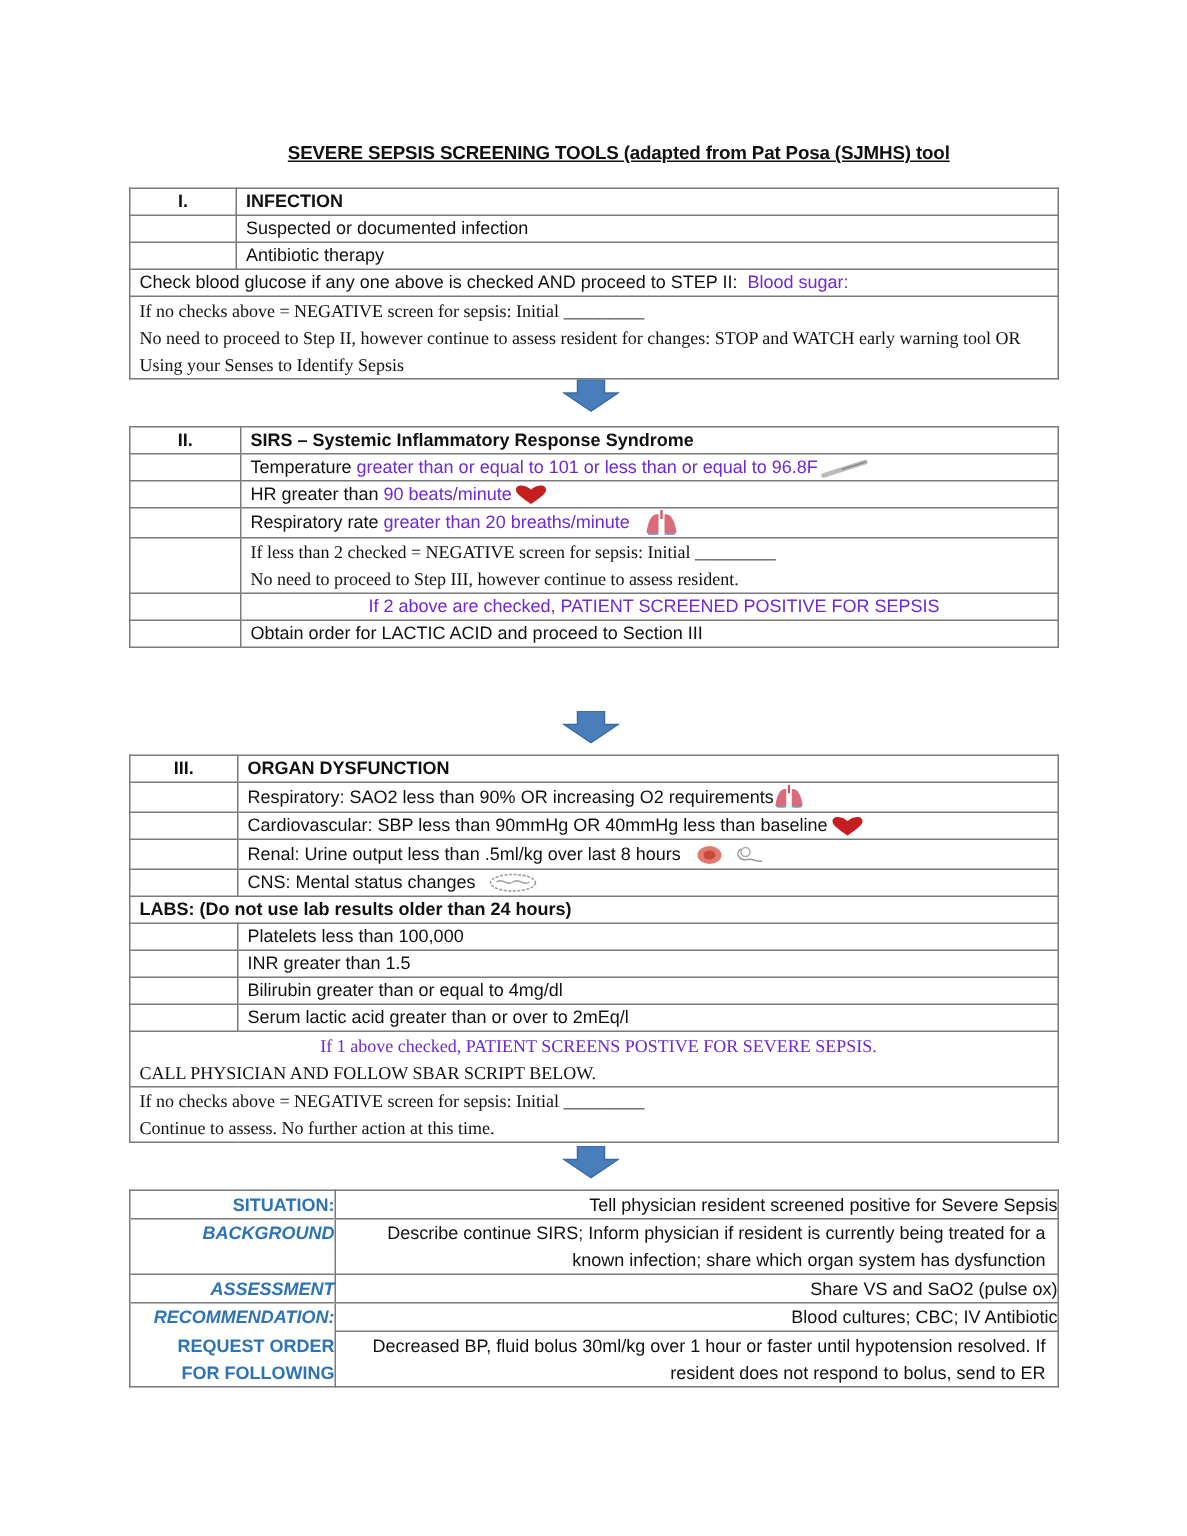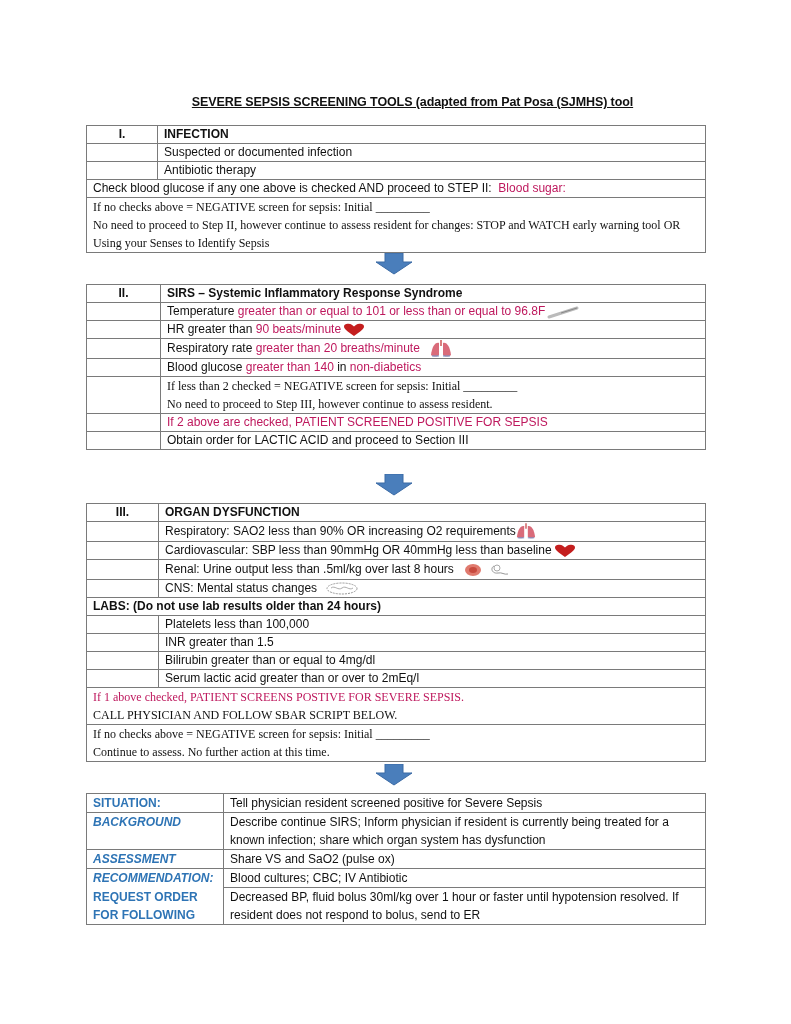--- a/index.html
+++ b/index.html
@@ -18,26 +18,26 @@
   }
   table.sec td {
     border: 1px solid #7a7a7a; padding: 0 0 0 6px;
     height: 17px; line-height: 17px; vertical-align: middle;
     white-space: nowrap; overflow: visible;
   }
   table.sec td.num { text-align: center; font-weight: bold; padding: 0; }
   table.sec td.hd { font-weight: bold; }
   table.sec td.multi { white-space: normal; line-height: 18px; padding-top: 0; padding-bottom: 0; font-family: Liberation Serif, serif; }
   table.sec td.labs { font-weight: bold; }
-  .red { color: #be185d; }
+  .red { color: #6d28d9; text-align: center; }
   .arrow { position: absolute; width: 38px; height: 22px; }
   .icon { display: inline-block; vertical-align: middle; margin-left: 2px; }
   table.sbar {
     position: absolute; left: 86px; top: 793px; width: 620px;
-    border-collapse: collapse; font-size: 12px; table-layout: fixed;
+    border-collapse: collapse; font-size: 12px; table-layout: fixed; text-align: right;
   }
   table.sbar td {
     border: 1px solid #7a7a7a; padding: 0 0 0 6px; line-height: 18px;
     vertical-align: top;
   }
   table.sbar td.lbl {
     color: #2e74b5; font-weight: bold; border-top: none; border-bottom: none;
   }
   table.sbar tr:first-child td.lbl { border-top: 1px solid #7a7a7a; }
   table.sbar tr.sep td.lbl { border-top: 1px solid #7a7a7a; font-style: italic; }
@@ -109,24 +109,20 @@
     <td style="height:19px;"></td>
     <td><span>Respiratory rate </span><span class="red">greater than 20 breaths/minute</span><svg class="icon" style="margin-left:10px;" width="22" height="18" viewBox="0 0 22 18">
             <path d="M9 3 C5 2 2 7 1 15 C3 17 8 17 9 15 Z" fill="#d96b7a"></path>
             <path d="M13 3 C17 2 20 7 21 15 C19 17 14 17 13 15 Z" fill="#d96b7a"></path>
             <line x1="11" y1="0" x2="11" y2="6" stroke="#c55" stroke-width="1.5"></line>
             <path d="M2 16 L9 16" stroke="#6b9bd1" stroke-width="1"></path>
             <path d="M13 16 L20 16" stroke="#6b9bd1" stroke-width="1"></path>
           </svg></td>
   </tr>
   <tr>
-    <td></td>
-    <td><span>Blood glucose </span><span class="red">greater than 140</span><span style="white-space:pre;"> in </span><span class="red">non-diabetics</span></td>
-  </tr>
-  <tr>
     <td style="height:35px;"></td>
     <td class="multi">
       <div>If less than 2 checked = NEGATIVE screen for sepsis:  Initial _________</div>
       <div>No need to proceed to Step III, however continue to assess resident.</div>
     </td>
   </tr>
   <tr>
     <td></td>
     <td class="red">If 2 above are checked, PATIENT SCREENED POSITIVE FOR SEPSIS</td>
   </tr>

